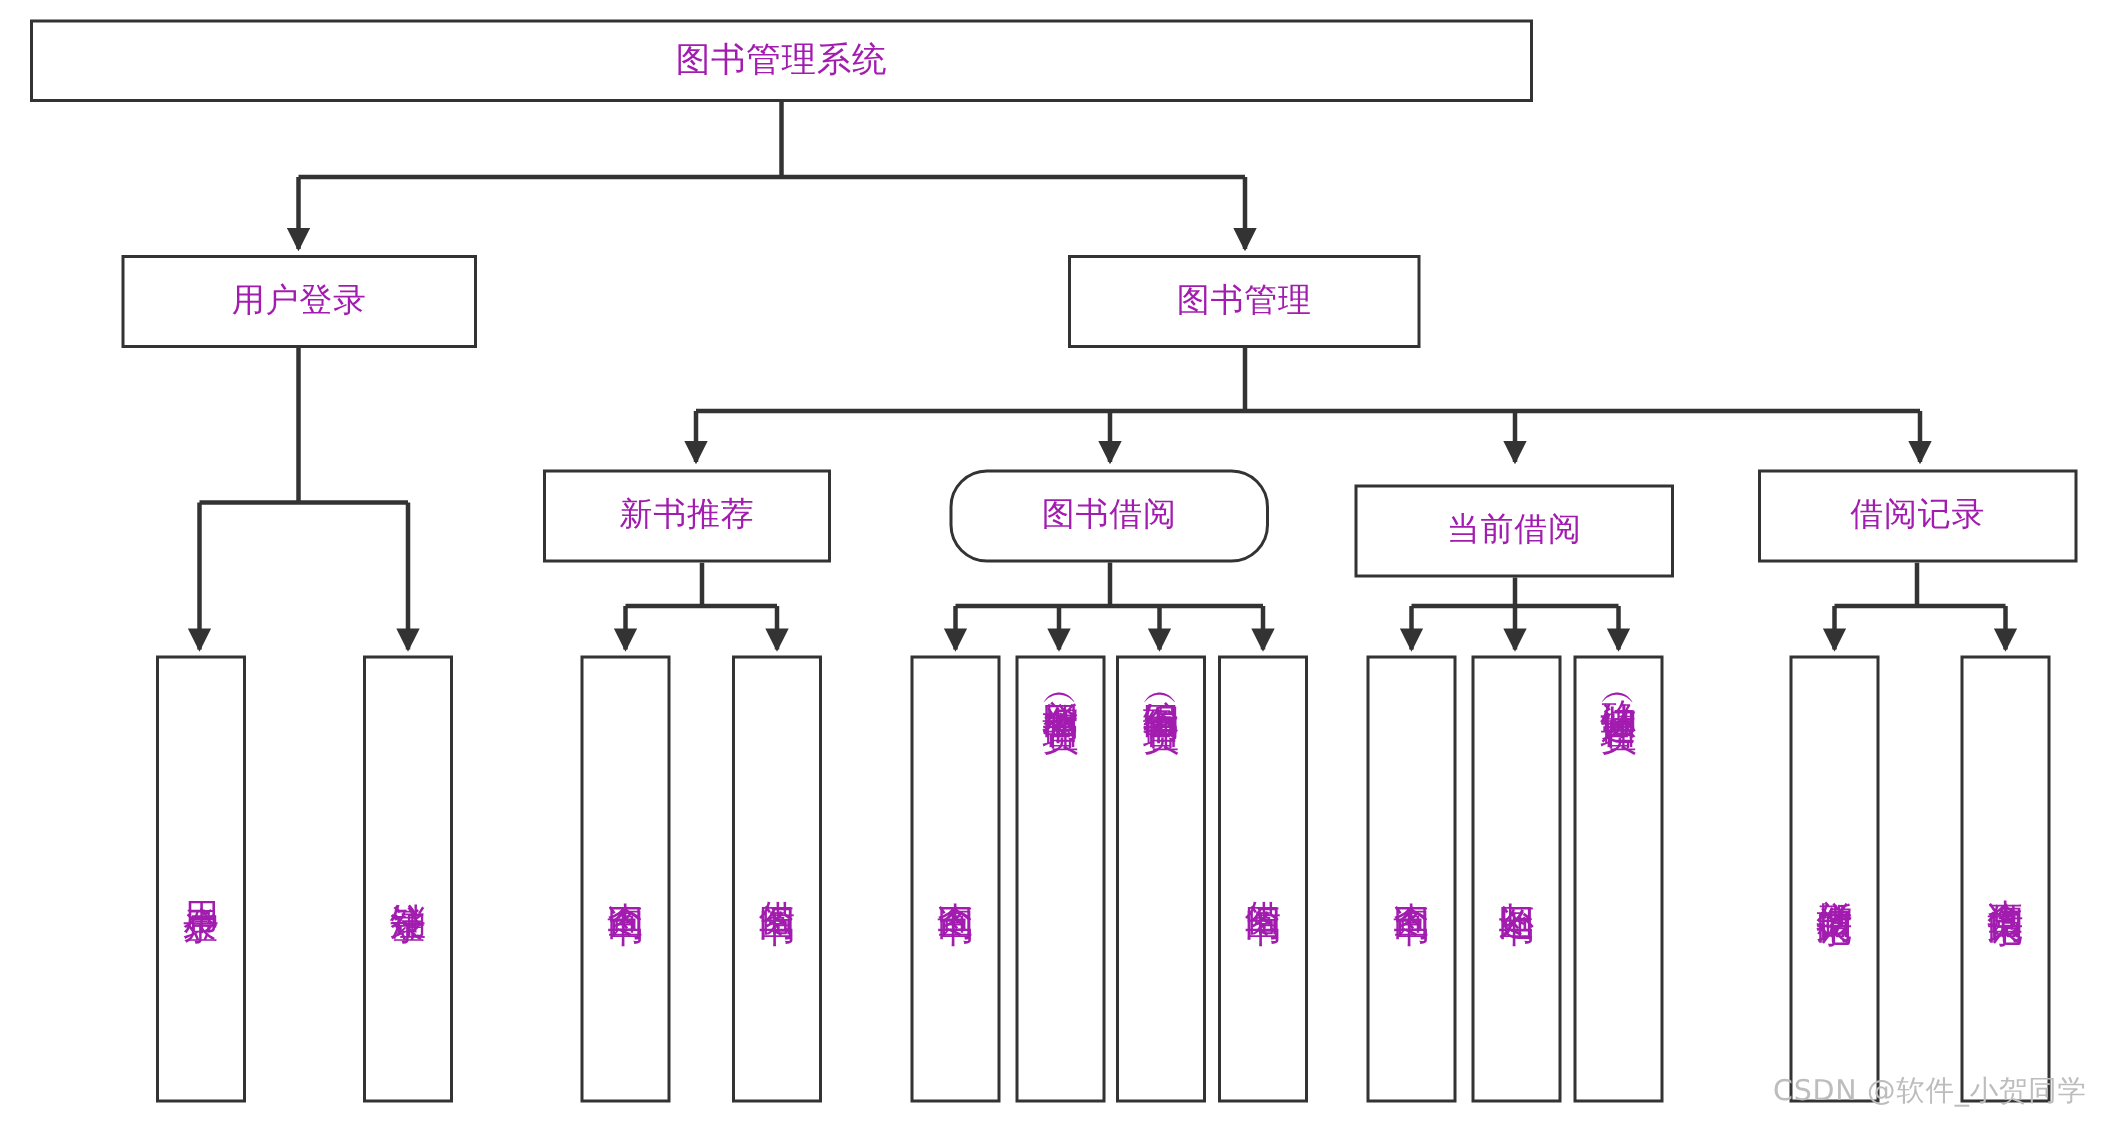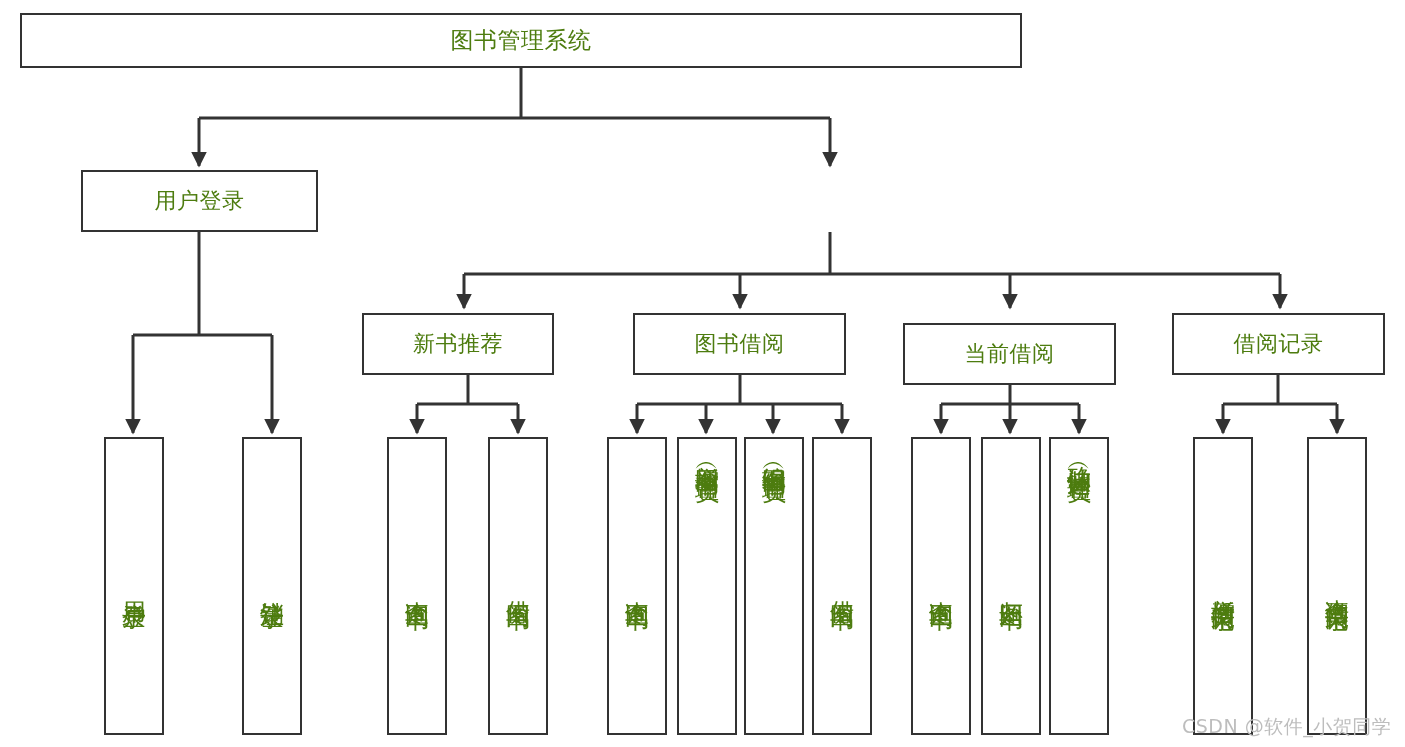--- a/index.html
+++ b/index.html
@@ -25,21 +25,21 @@
     pointer-events: none;
   }
   .node {
     position: absolute;
     box-sizing: border-box;
     background: #ffffff;
     border: 2.5px solid #333333;
     display: flex;
     align-items: center;
     justify-content: center;
-    color: #4d7c0f;
+    color: #a21caf;
   }
   .node .label {
     display: block;
     text-align: center;
     line-height: 1.18;
     letter-spacing: 0.5px;
   }
   
   .node.horiz .label {
     font-size: 22px;
@@ -133,25 +133,28 @@
     </g>
   </svg>
 
   <div class="node horiz root" style="left:20px; top:13px; width:1002px; height:55px;">
     <span class="label">图书管理系统</span>
   </div>
 
   <div class="node horiz" style="left:81px; top:170px; width:237px; height:62px;">
     <span class="label">用户登录</span>
   </div>
+  <div class="node horiz" style="left:712px; top:170px; width:235px; height:62px;">
+    <span class="label">图书管理</span>
+  </div>
 
   <div class="node horiz" style="left:362px; top:313px; width:192px; height:62px;">
     <span class="label">新书推荐</span>
   </div>
-  <div class="node horiz" style="left:633px; top:313px; width:213px; height:62px;">
+  <div class="node horiz" style="left:633px; top:313px; width:213px; height:62px;border-radius:25px;">
     <span class="label">图书借阅</span>
   </div>
   <div class="node horiz" style="left:903px; top:323px; width:213px; height:62px;">
     <span class="label">当前借阅</span>
   </div>
   <div class="node horiz" style="left:1172px; top:313px; width:213px; height:62px;">
     <span class="label">借阅记录</span>
   </div>
 
   <div class="node vert centered" style="left:104px; top:437px; width:60px; height:298px;">

